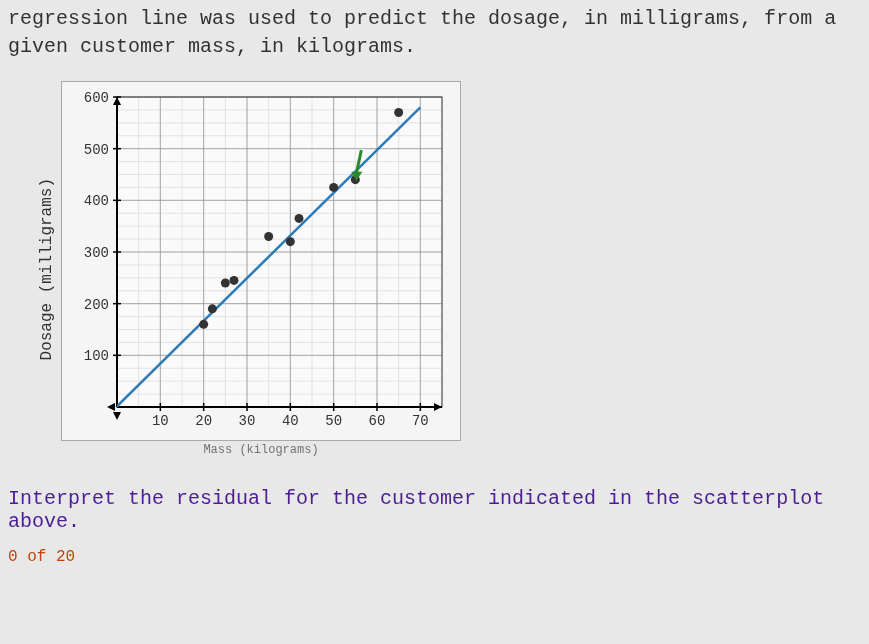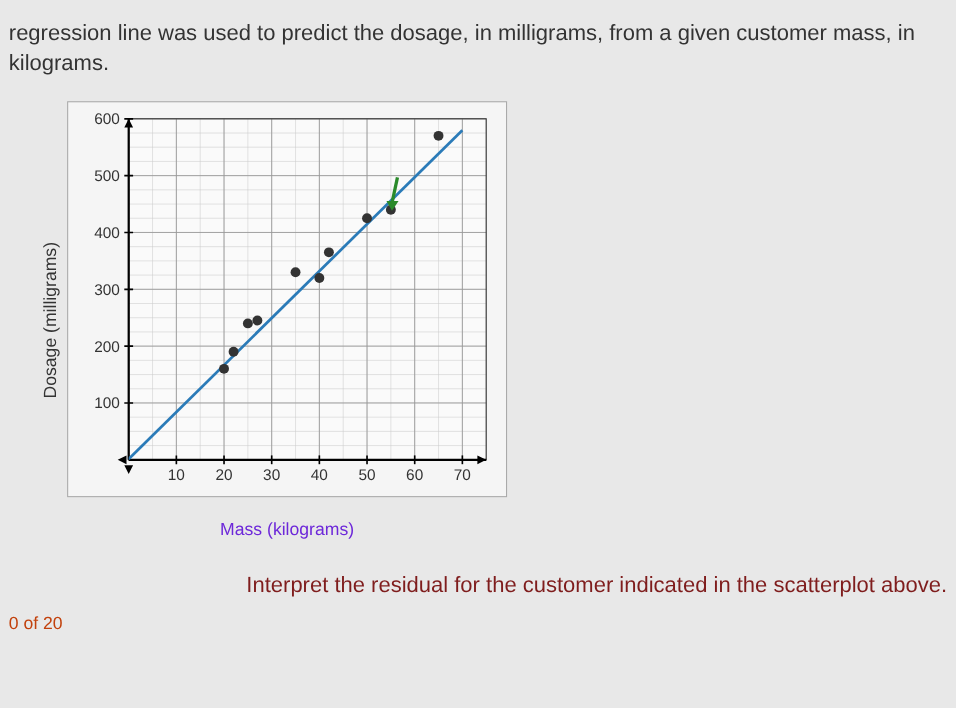--- a/index.html
+++ b/index.html
@@ -9,21 +9,22 @@
     }
     body {
       font-family: Arial, sans-serif;
       background: #e8e8e8;
       width: 869px;
       height: 644px;
       padding: 0;
       color: #333;
     }
     .container {
-      padding: 16px 8px;
+      padding: 5px 8px;
+      font-family: Liberation Mono, monospace;
     }
     .question-text {
       font-size: 20px;
       line-height: 1.4;
       color: #333;
       margin-bottom: 20px;
     }
     .chart-wrapper {
       display: flex;
       align-items: center;
@@ -40,29 +41,28 @@
     .chart-area {
       display: flex;
       flex-direction: column;
       align-items: center;
     }
     .chart-svg {
       background: #f5f5f5;
       border: 1px solid #aaa;
     }
     .x-axis-label {
-      font-size: 16px;
-      color: #6d28d9;
-      margin-top: 21px;
+      font-size: 12px;
+      color: #737373;
+      margin-top: 2px;
     }
     .interpret-text {
       font-size: 20px;
-      color: #7f1d1d;
+      color: #4c1d95;
       margin-top: 20px;
-      text-align: right;
     }
     .footer-text {
       font-size: 16px;
       color: #c2410c;
       margin-top: 15px;
     }
   </style>
 </head>
 <body>
 

